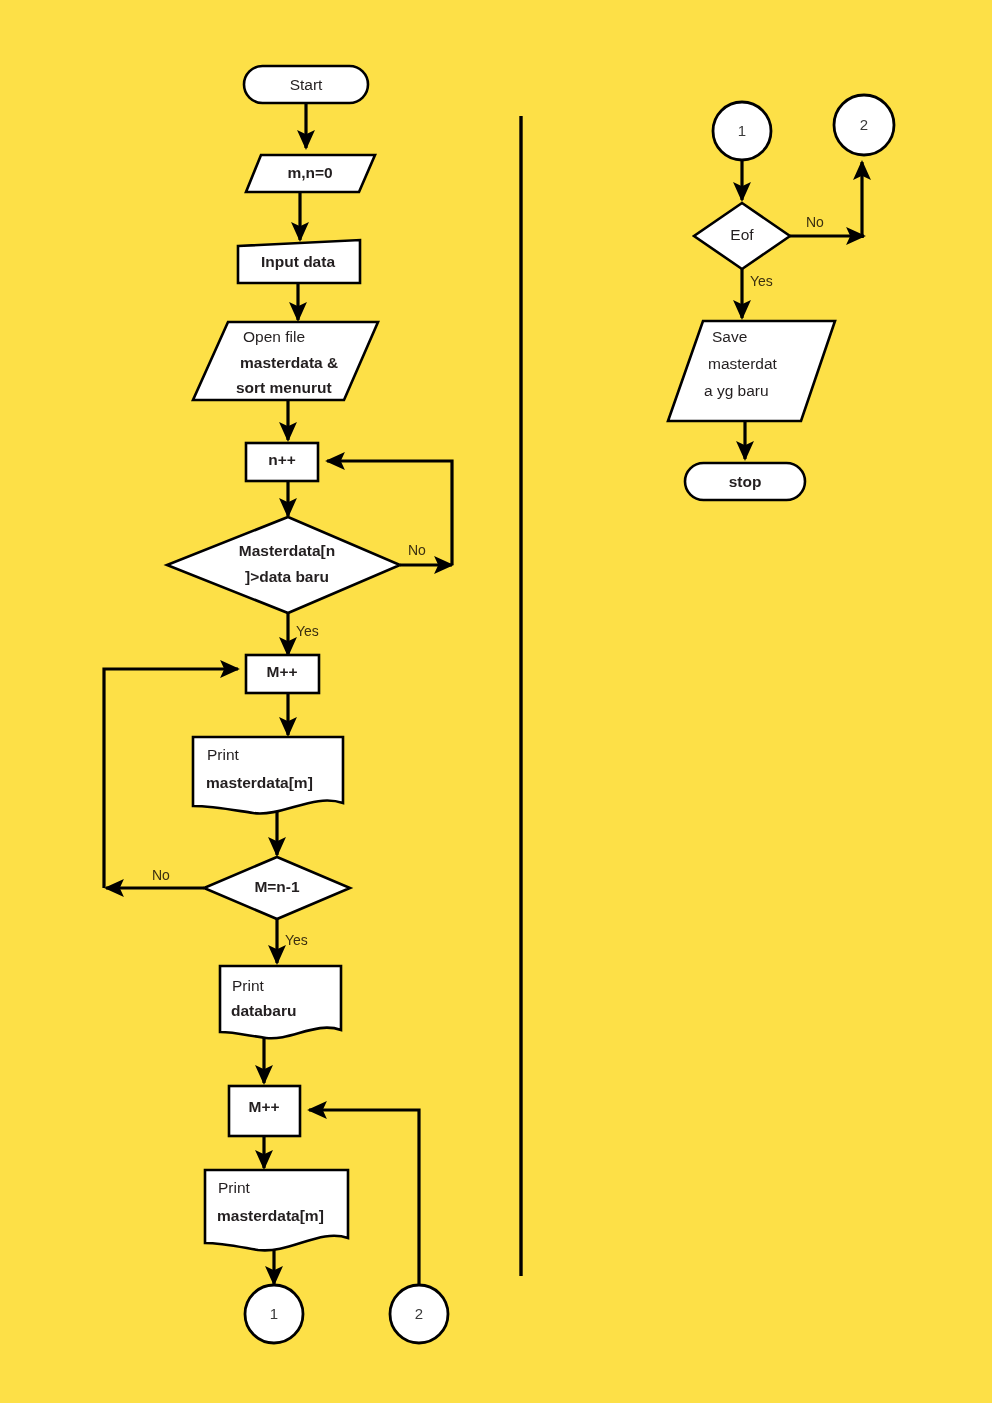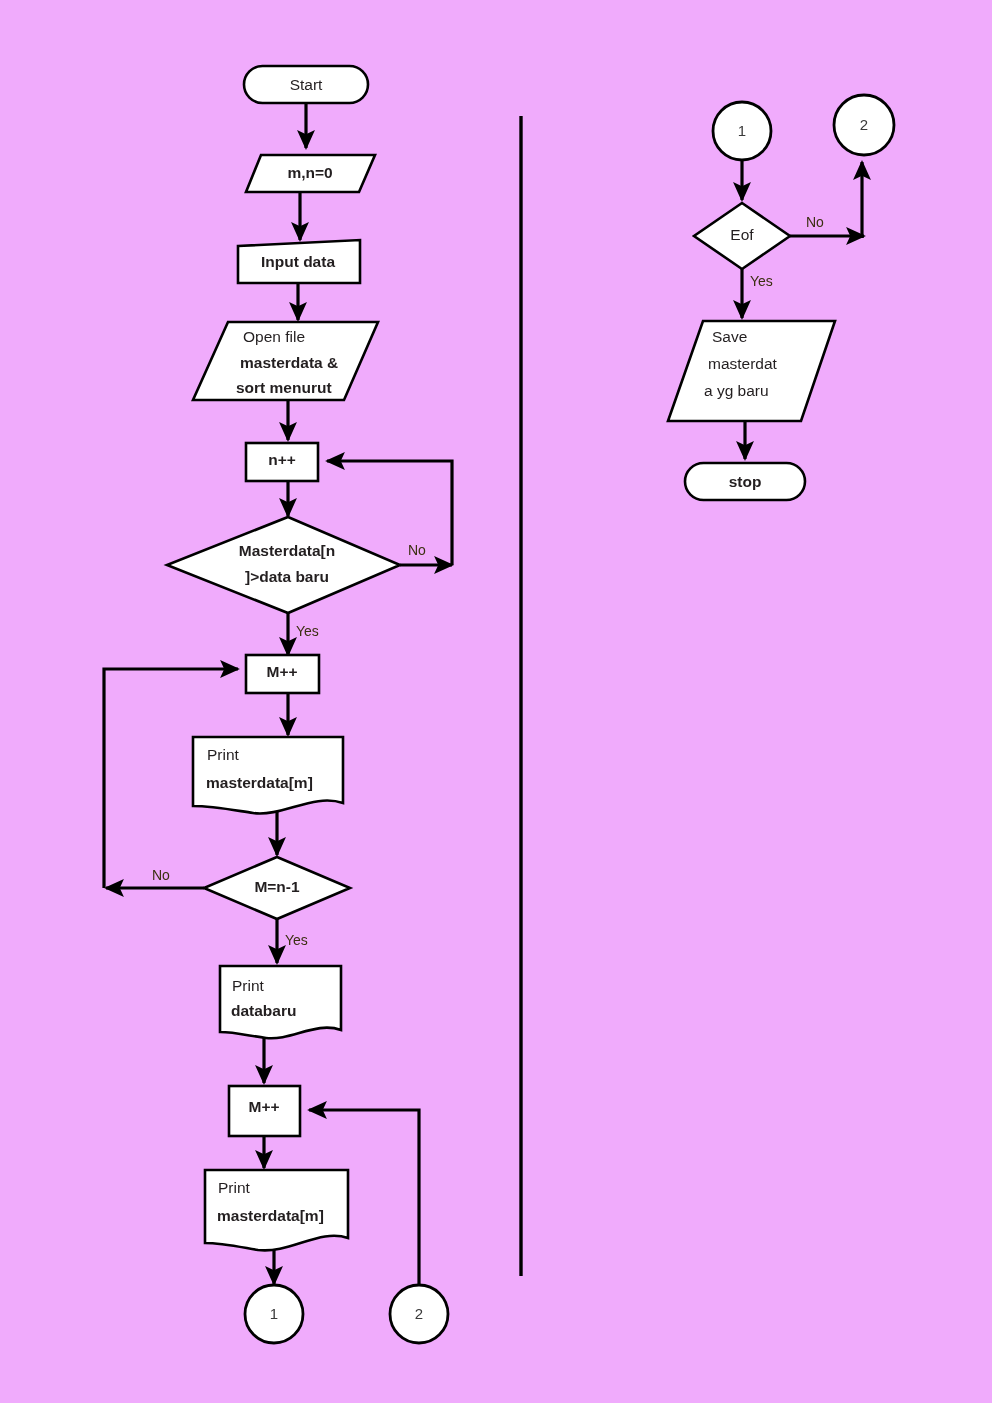--- a/index.html
+++ b/index.html
@@ -8,21 +8,21 @@
     padding: 0;
     background: #ffffff;
   }
   body {
     font-family: "Liberation Sans", sans-serif;
   }
   #flowchart-root {
     position: relative;
     width: 992px;
     height: 1403px;
-    background: #f0abfc;
+    background: #fde047;
     overflow: hidden;
   }
   svg#flow-svg {
     display: block;
     width: 992px;
     height: 1403px;
   }
   .shape {
     fill: #ffffff;
     stroke: #000000;

